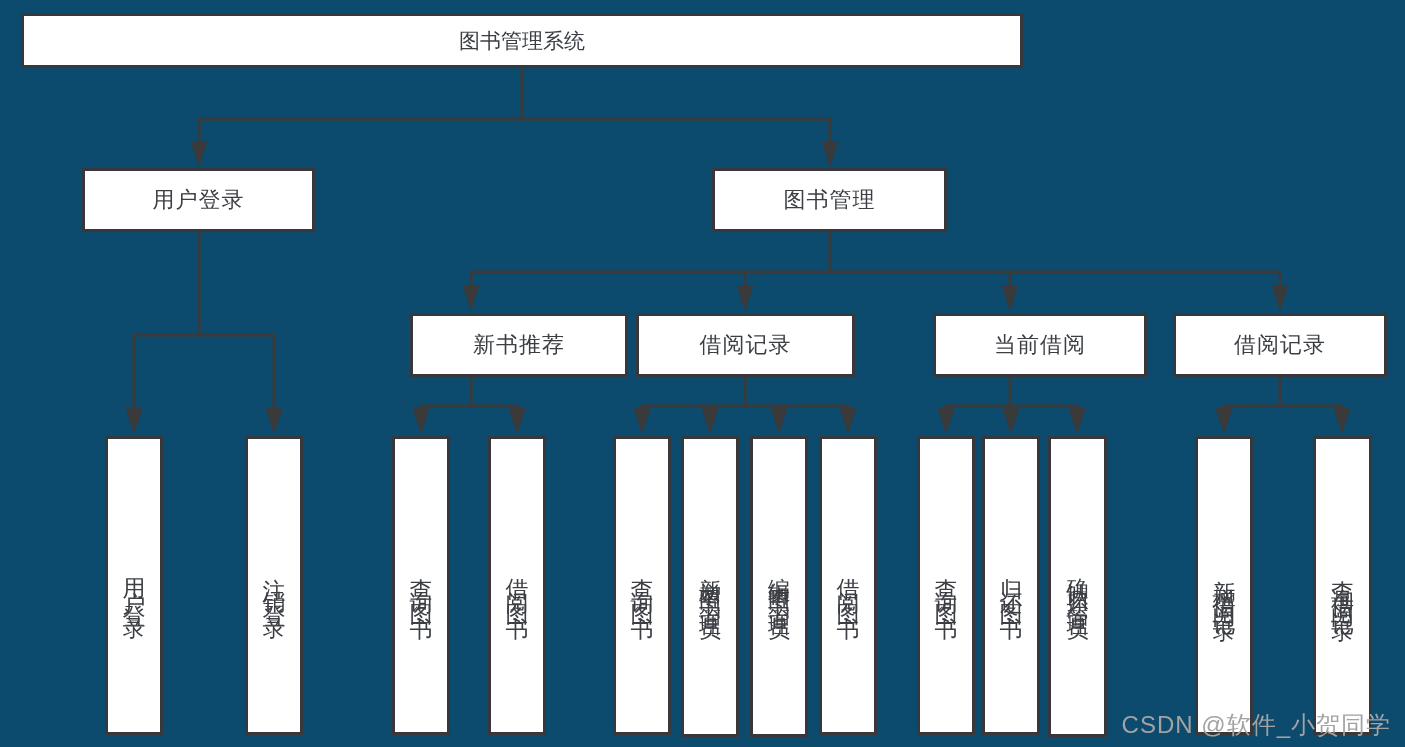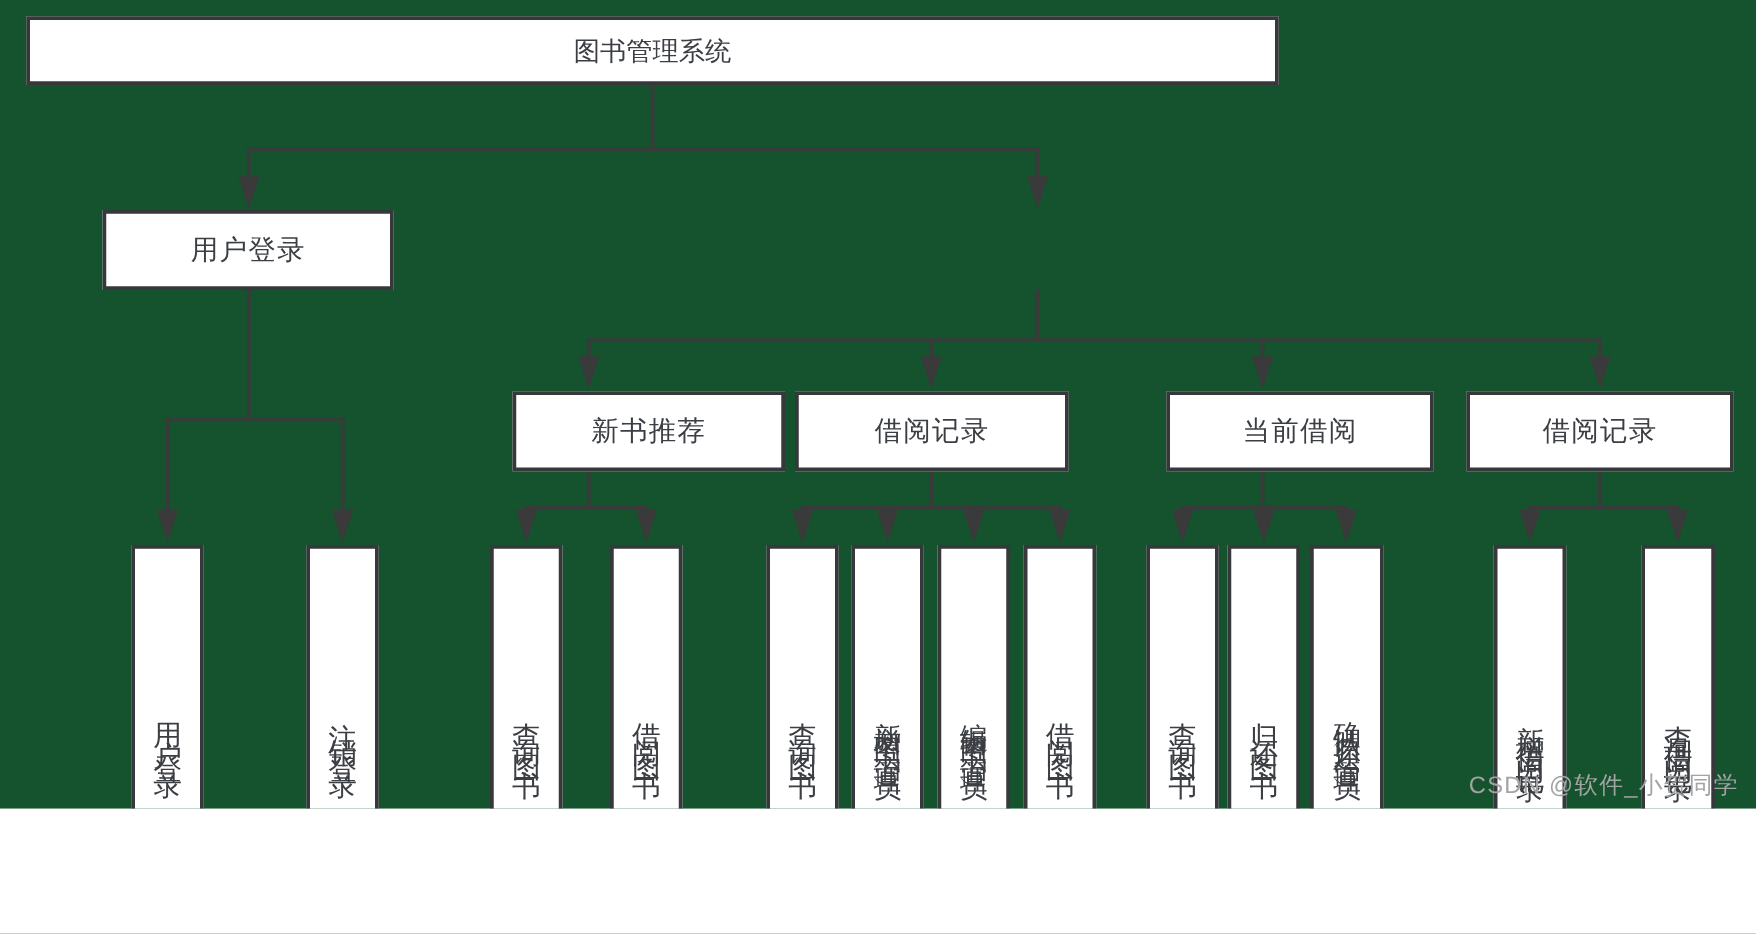--- a/index.html
+++ b/index.html
@@ -4,22 +4,22 @@
 <style>
   html, body {
     margin: 0;
     padding: 0;
     background: #ffffff;
     font-family: "Liberation Sans", "DejaVu Sans", sans-serif;
   }
   #stage {
     position: relative;
     width: 1405px;
-    height: 647px;
-    background: #14532d;
+    height: 747px;
+    background: #0c4a6e;
     overflow: hidden;
   }
   #wires {
     position: absolute;
     left: 0; top: 0;
     width: 1405px;
     height: 747px;
     pointer-events: none;
   }
   .node {
@@ -42,21 +42,21 @@
     font-size: 23px;
     letter-spacing: 13px;
     white-space: nowrap;
   }
   .leaf-label.mid  { letter-spacing: 8px; }
   .leaf-label.long { letter-spacing: 6px; font-size: 22px; }
   .watermark {
     position: absolute;
     right: 14px;
     bottom: 6px;
-    font-size: 19px;
+    font-size: 24px;
     color: #a3a3a3;
     letter-spacing: 1px;
     z-index: 3;
     margin-left: 27px;
   }
 </style>
 </head>
 <body>
 
 <div id="stage">
@@ -112,20 +112,21 @@
       <line x1="1222.5" y1="406" x2="1343.5" y2="406" stroke="#3a3a3a" stroke-width="3"></line>
       <line x1="1224" y1="406" x2="1224" y2="414" stroke="#3a3a3a" stroke-width="3"></line>
       <polygon points="1215.5,408 1232.5,408 1224,434" fill="#3a3a3a"></polygon>
       <line x1="1342" y1="406" x2="1342" y2="414" stroke="#3a3a3a" stroke-width="3"></line>
       <polygon points="1333.5,408 1350.5,408 1342,434" fill="#3a3a3a"></polygon>
     </svg>
 
   <div class="node root-box" style="left:21px; top:13px; width:1002px; height:55px;">图书管理系统</div>
 
   <div class="node h-box" style="left:82px; top:168px; width:233px; height:64px;">用户登录</div>
+  <div class="node h-box" style="left:712px; top:168px; width:235px; height:64px;">图书管理</div>
 
   <div class="node h-box" style="left:362px; top:313px; width:218px; height:64px;margin-left:48px;">新书推荐</div>
   <div class="node h-box" style="left:636px; top:313px; width:219px; height:64px;">借阅记录</div>
   <div class="node h-box" style="left:933px; top:313px; width:214px; height:64px;">当前借阅</div>
   <div class="node h-box" style="left:1173px; top:313px; width:214px; height:64px;">借阅记录</div>
 
   <div class="node" style="left:105px; top:436px; width:58px; height:299px;">
     <span class="leaf-label">用户登录</span>
   </div>
   <div class="node" style="left:245px; top:436px; width:58px; height:299px;">

